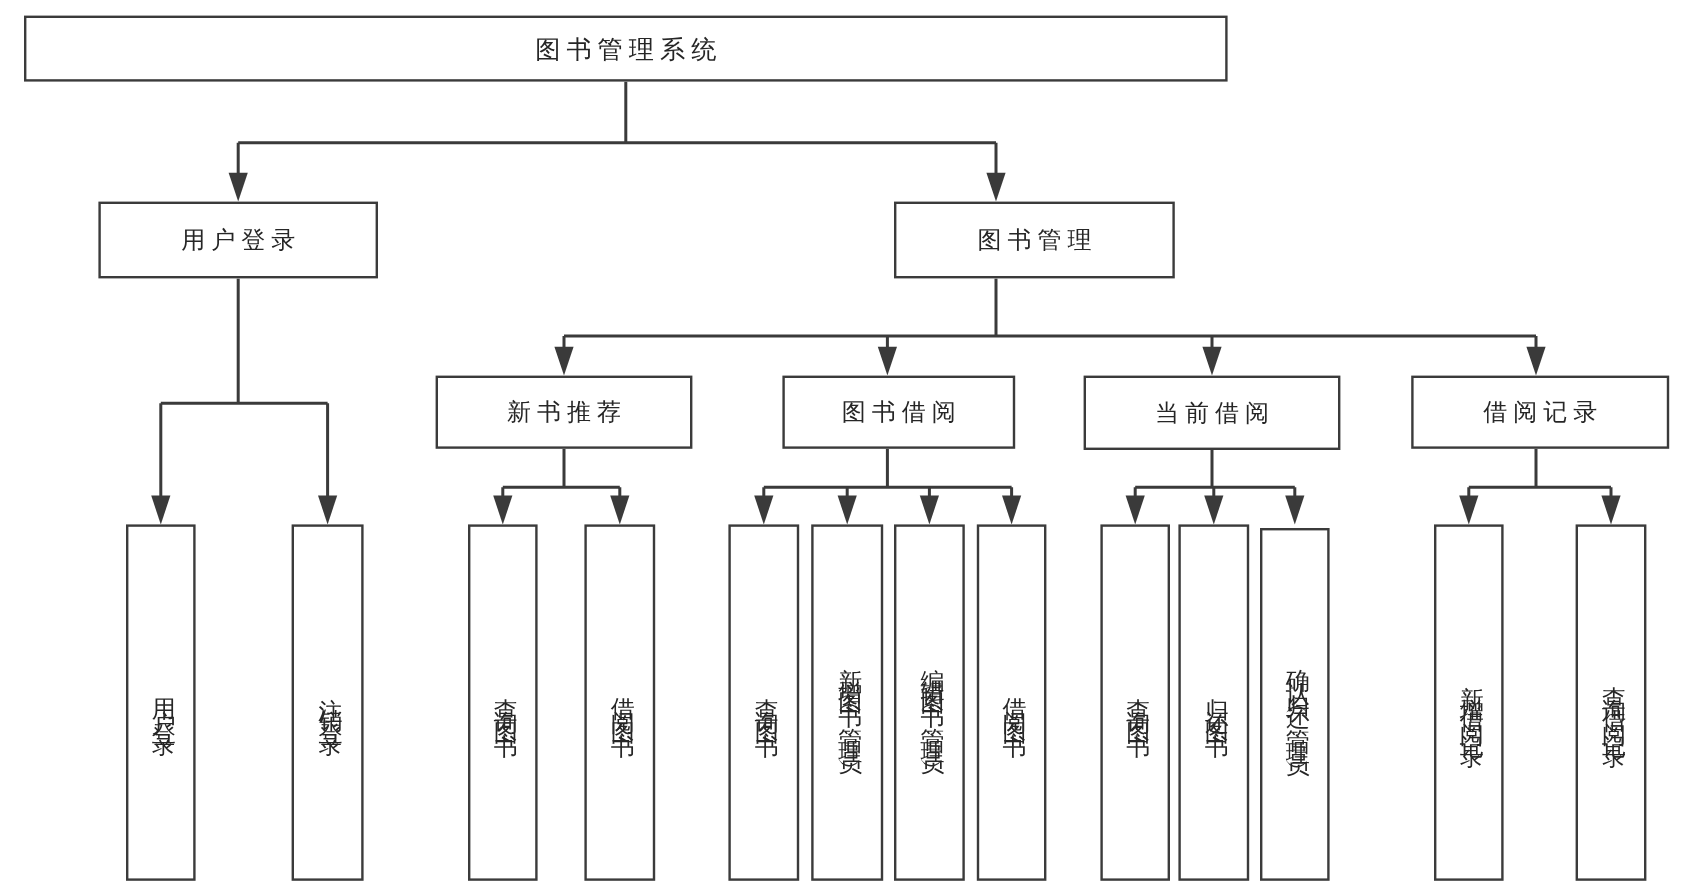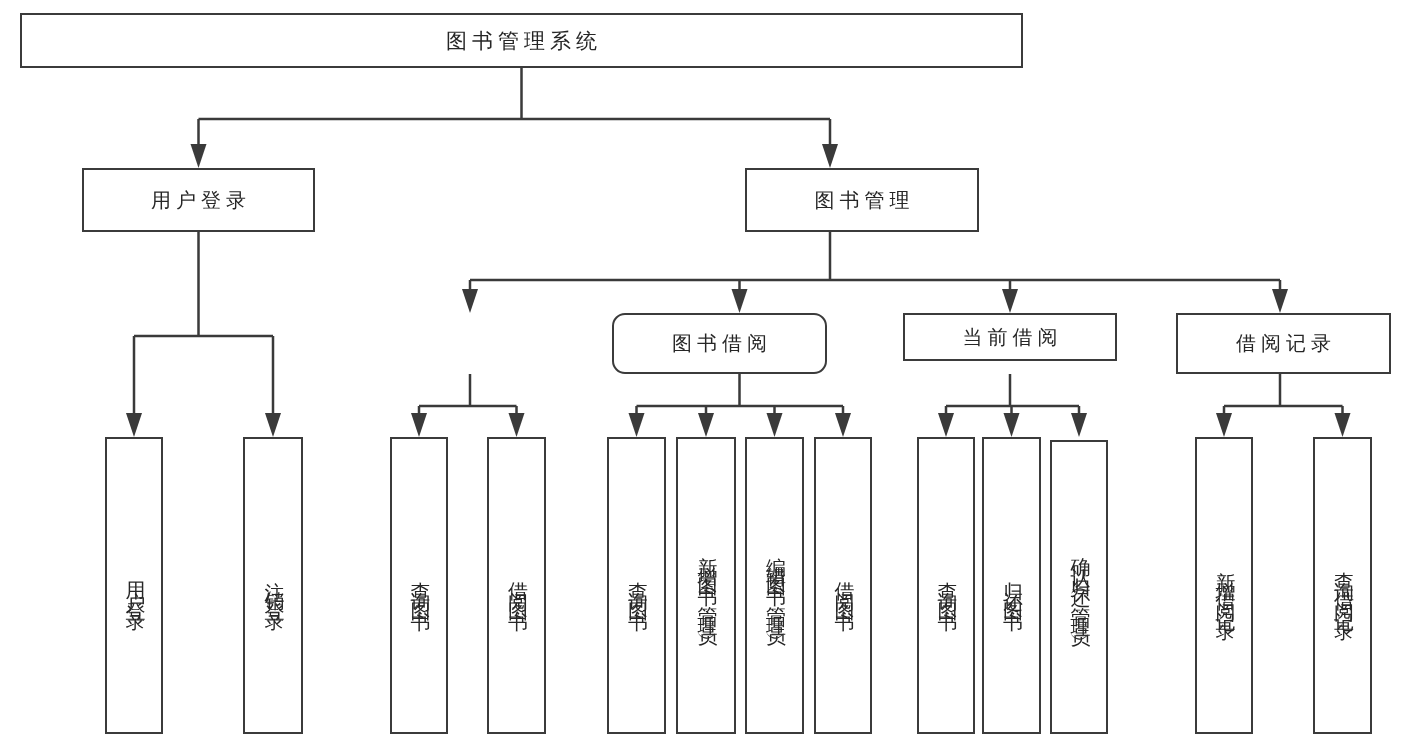--- a/index.html
+++ b/index.html
@@ -82,24 +82,27 @@
     <span class="hlabel">图书管理系统</span>
   </div>
 
   <div class="node" style="left:82px;top:168px;width:233px;height:64px;">
     <span class="hlabel">用户登录</span>
   </div>
   <div class="node" style="left:713px;top:168px;width:234px;height:64px;margin-left:32px;">
     <span class="hlabel">图书管理</span>
   </div>
 
-  <div class="node" style="left:612px;top:313px;width:215px;height:61px;border-radius:13px;">
+  <div class="node" style="left:363px;top:313px;width:214px;height:61px;">
+    <span class="hlabel">新书推荐</span>
+  </div>
+  <div class="node" style="left:652px;top:313px;width:194px;height:61px;">
     <span class="hlabel">图书借阅</span>
   </div>
-  <div class="node" style="left:903px;top:313px;width:214px;height:48px;">
+  <div class="node" style="left:903px;top:313px;width:214px;height:62px;">
     <span class="hlabel">当前借阅</span>
   </div>
   <div class="node" style="left:1176px;top:313px;width:215px;height:61px;">
     <span class="hlabel">借阅记录</span>
   </div>
 
   <div class="node" style="left:105px;top:437px;width:58px;height:297px;">
     <span class="vlabel">用户登录</span>
   </div>
   <div class="node" style="left:243px;top:437px;width:60px;height:297px;">

